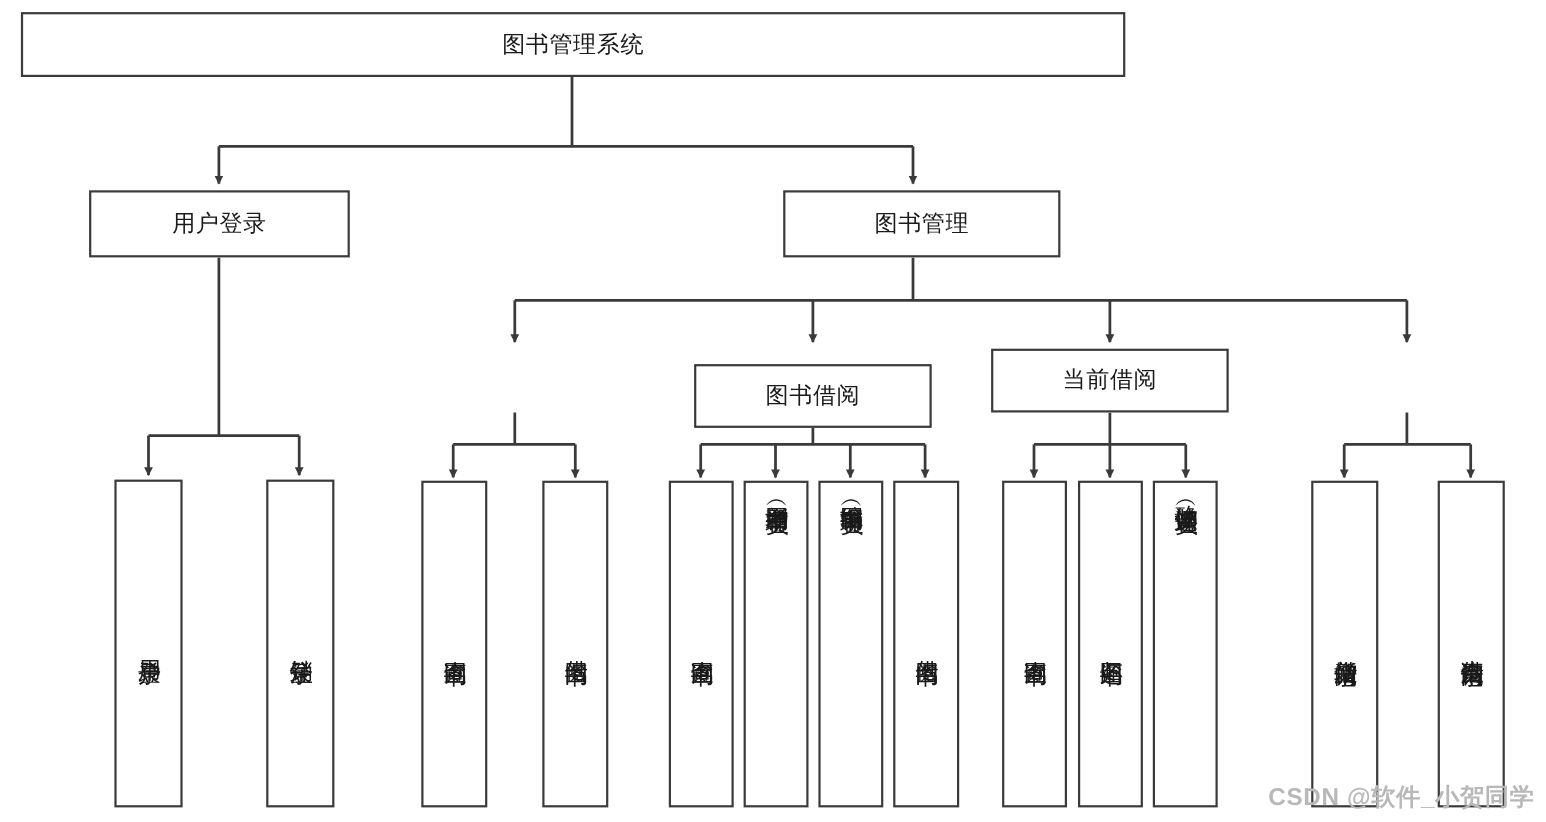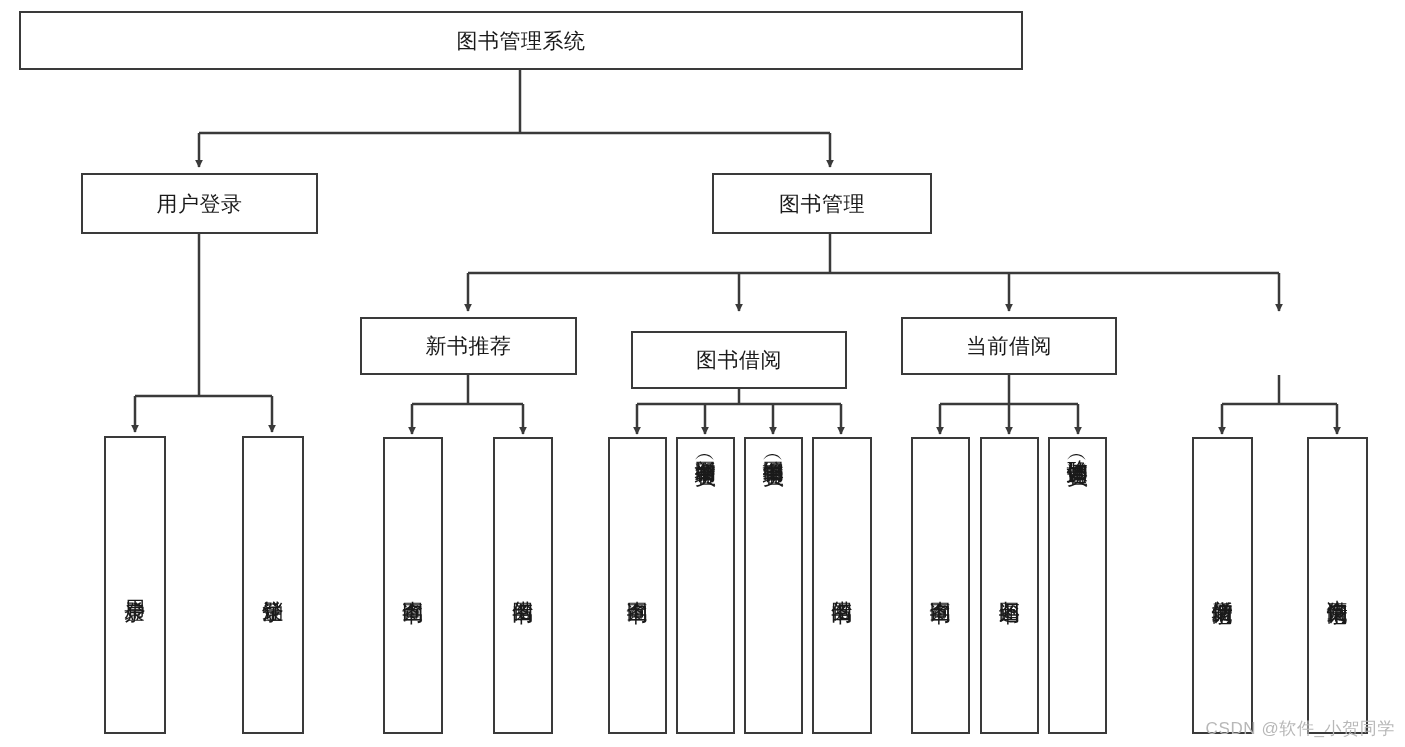--- a/index.html
+++ b/index.html
@@ -62,25 +62,26 @@
     margin-top: auto;
     margin-bottom: auto;
   }
   .node.vertical.top .node-label {
     margin-top: 4px;
   }
   .watermark {
     position: absolute;
     right: 10px;
     bottom: 7px;
-    font-size: 17px;
+    font-size: 22px;
     color: #b8b8b8;
     letter-spacing: 0.6px;
     white-space: nowrap;
     user-select: none;
+    font-weight: bold;
   }
 </style>
 </head>
 <body>
 
 <div id="diagram">
 
   <svg class="connectors" viewBox="0 0 1405 747" xmlns="http://www.w3.org/2000/svg">
     <defs>
       <marker id="arrow" markerWidth="9" markerHeight="9" refX="7.2" refY="4.5" orient="auto" markerUnits="userSpaceOnUse">
@@ -131,27 +132,24 @@
     </g>
   </svg>
 
   <div class="node" style="left:19px; top:11px; width:1004px; height:59px;">
     <span class="node-label">图书管理系统</span>
   </div>
 
   <div class="node" style="left:81px; top:173px; width:237px; height:61px;">
     <span class="node-label">用户登录</span>
   </div>
-  <div class="node" style="left:712px; top:173px; width:220px; height:61px;">
+  <div class="node" style="left:712px; top:173px; width:252px; height:61px;">
     <span class="node-label">图书管理</span>
   </div>
 
-  <div class="node" style="left:360px; top:317px; width:217px; height:58px;">
-    <span class="node-label">新书推荐</span>
-  </div>
   <div class="node" style="left:631px; top:331px; width:216px; height:58px;">
     <span class="node-label">图书借阅</span>
   </div>
   <div class="node" style="left:901px; top:317px; width:216px; height:58px;">
     <span class="node-label">当前借阅</span>
   </div>
 
   <div class="node vertical center" style="left:104px; top:436px; width:62px; height:298px;">
     <span class="node-label">用户登录</span>
   </div>

